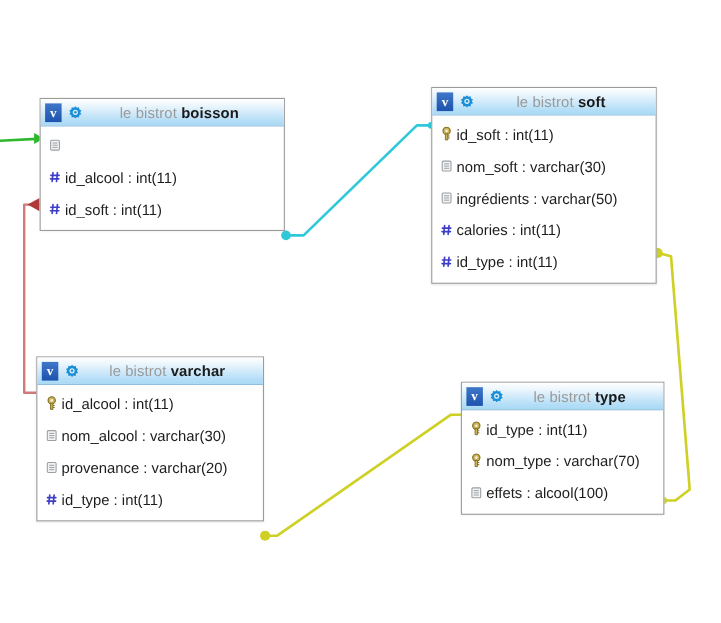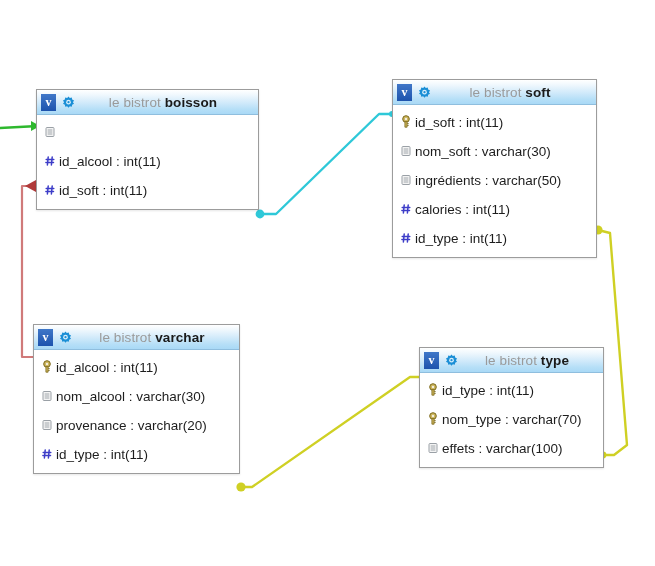--- a/index.html
+++ b/index.html
@@ -378,19 +378,19 @@
         <span class="attr-text">nom_type : varchar(70)</span>
       </div>
 
       <div class="attr">
         <span class="attr-ico">
           <svg viewBox="0 0 12 14" width="12" height="14">
             <rect x="2" y="2.5" width="8" height="9" rx="1" fill="#f3f3f3" stroke="#9aa0a6" stroke-width="1"></rect>
             <path d="M3.7 5 h4.6 M3.7 7 h4.6 M3.7 9 h4.6" stroke="#9aa0a6" stroke-width="0.9"></path>
           </svg>
         </span>
-        <span class="attr-text">effets : varchar(100)</span>
+        <span class="attr-text">effets : alcool(100)</span>
       </div>
 
     </div>
   </div>
 
 </div>
 
 </body></html>

